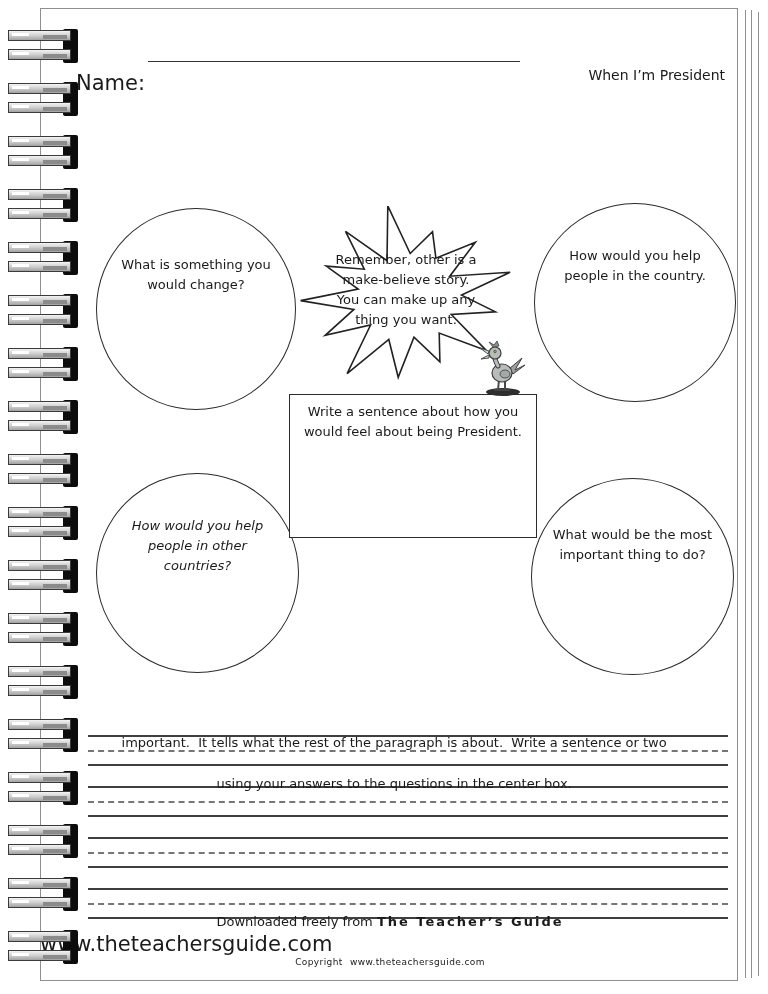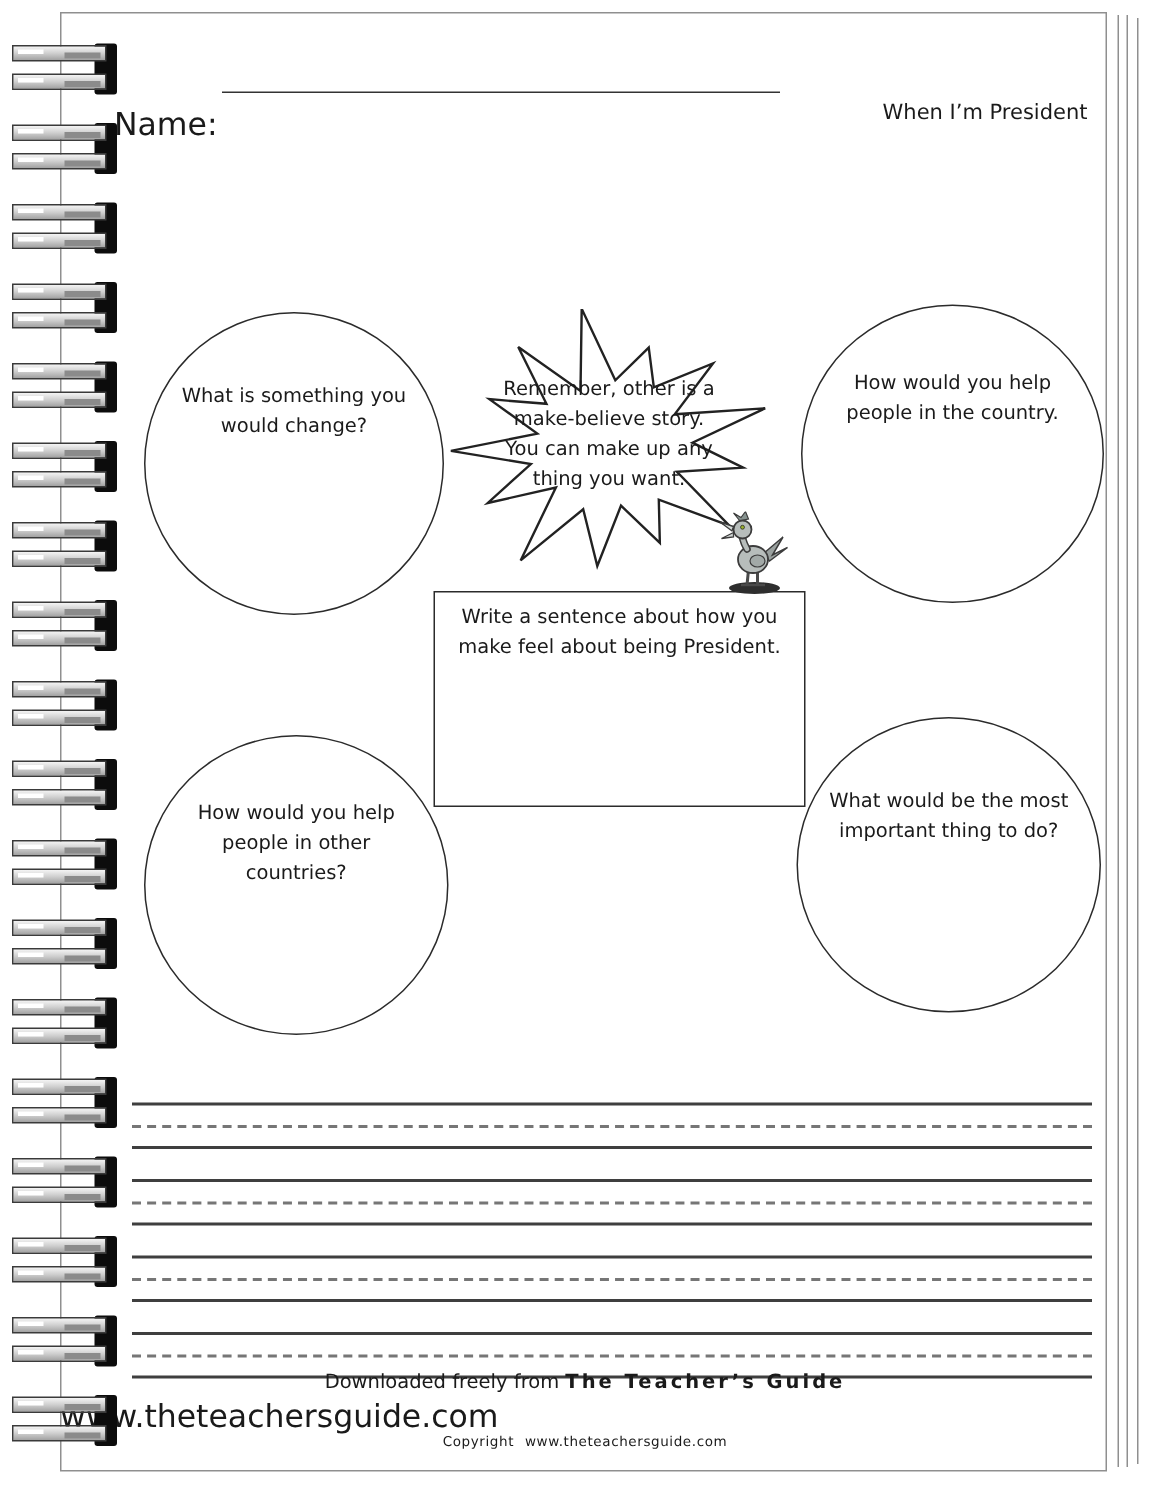--- a/index.html
+++ b/index.html
@@ -25,21 +25,21 @@
   .page-title{position:absolute;left:85px;top:67px;width:640px;text-align:right;font-size:14px;z-index:3;}
   .intro{position:absolute;left:70px;top:127px;width:640px;text-align:center;font-size:15.5px;line-height:1.6;z-index:3;white-space:pre-wrap;}
 
   
   .bubble{position:absolute;border:1.5px solid #2b2b2b;border-radius:50%;background:#fff;z-index:2;box-sizing:border-box;}
   .bubble .btxt{position:absolute;left:10%;width:80%;text-align:center;font-size:13px;line-height:1.55;white-space:pre-wrap;}
   .bub-tl{left:96px;top:208px;width:200px;height:202px;}
   .bub-tl .btxt{top:46px;}
   .bub-tr{left:534px;top:203px;width:202px;height:199px;}
   .bub-tr .btxt{top:42px;}
-  .bub-bl{left:96px;top:490px;width:203px;height:200px;}
+  .bub-bl{left:96px;top:473px;width:203px;height:200px;font-style:italic;}
   .bub-bl .btxt{top:42px;}
   .bub-br{left:531px;top:478px;width:203px;height:197px;}
   .bub-br .btxt{top:46px;}
 
   
   .burst{position:absolute;left:292px;top:206px;width:228px;height:182px;z-index:3;}
   .burst-text{position:absolute;left:316px;top:250px;width:180px;text-align:center;font-size:13px;line-height:1.55;z-index:4;}
 
   
   .mascot{position:absolute;left:476px;top:341px;width:58px;height:56px;z-index:5;}
@@ -200,26 +200,27 @@
   <path d="M22 25 Q18 18 19 13" stroke="#3c3c3c" stroke-width="5" fill="none" stroke-linecap="round"></path>
   <path d="M22 25 Q18 18 19 13" stroke="#b7bdbb" stroke-width="3" fill="none" stroke-linecap="round"></path>
   <circle cx="19" cy="12" r="6" fill="#b7bdbb" stroke="#3c3c3c" stroke-width="1.2"></circle>
   <path d="M17 6 L13 1 L18 4 L21 0 L23 5 Z" fill="#879390" stroke="#3c3c3c" stroke-width="0.8"></path>
   <path d="M13 10 L4 7 L12 13 Z" fill="#d2d7d5" stroke="#3c3c3c" stroke-width="0.9"></path>
   <path d="M13 14 L5 18 L13 17 Z" fill="#d2d7d5" stroke="#3c3c3c" stroke-width="0.9"></path>
   <circle cx="19" cy="10.5" r="1.3" fill="#9ab12e" stroke="#222" stroke-width="0.5"></circle>
 </svg>
 
 <div class="sentence-box">
-  <div class="btxt">Write a sentence about how you make feel about being President.</div>
+  <div class="btxt">Write a sentence about how you would feel about being President.</div>
 </div>
 
 <div class="prompt">
   <br>
-  <br>
+  <span>important.  It tells what the rest of the paragraph is about.  Write a sentence or two</span><br>
+  <span>using your answers to the questions in the center box.</span>
 </div>
 
 <div id="writing-lines">
     <div class="wl" style="top: 735px;"></div>
     <div class="wl dashed" style="top: 750px;"></div>
     <div class="wl" style="top: 764px;"></div>
     <div class="wl" style="top: 786px;"></div>
     <div class="wl dashed" style="top: 801px;"></div>
     <div class="wl" style="top: 815px;"></div>
     <div class="wl" style="top: 837px;"></div>

